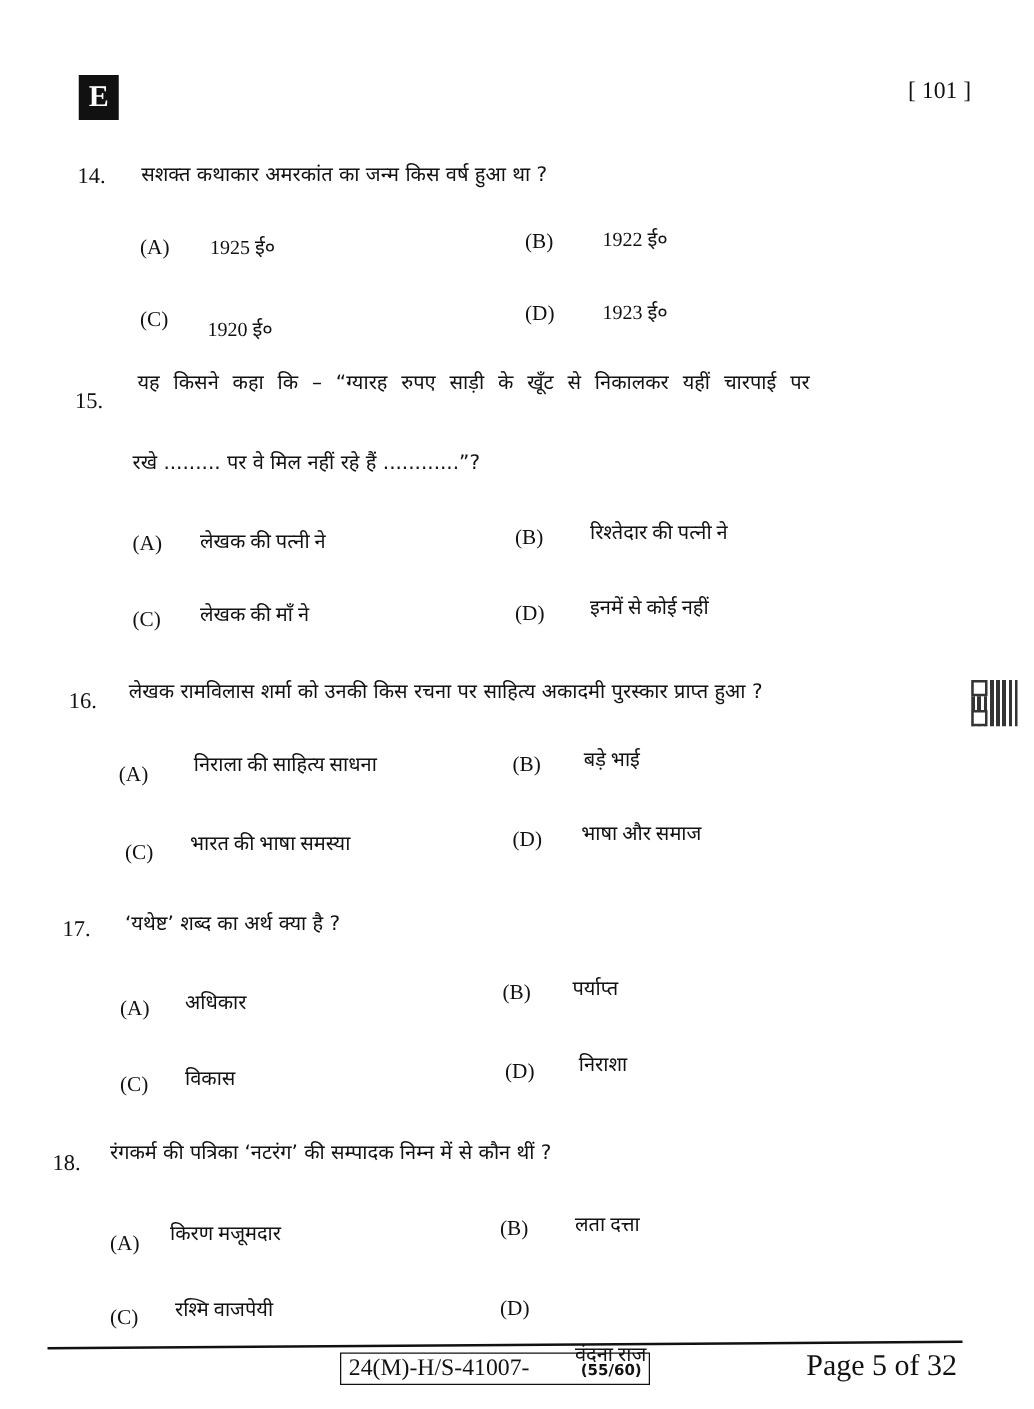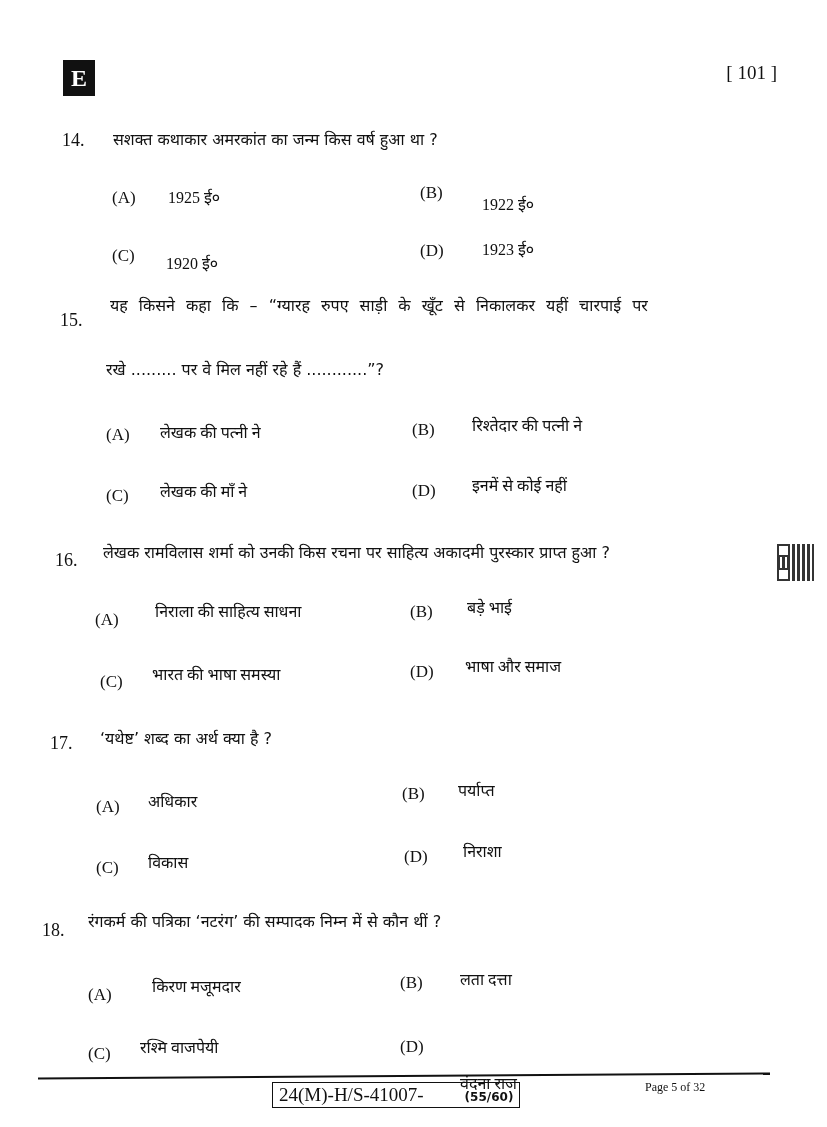--- a/index.html
+++ b/index.html
@@ -18,34 +18,34 @@
         background:
           repeating-linear-gradient(90deg,#111 0 3px,#fff 3px 5px),
           #fff; opacity:.85; }
   .qr::before, .qr::after { content:""; position:absolute; width:9px; height:9px; border:2px solid #111; background:#fff; }
   .qr::before { left:0; top:0; }
   .qr::after { left:0; bottom:0; }
   .rule { left:38px; top:1075px; width:732px; height:2px; background:#111; transform:rotate(-0.4deg); }
   .footer-code { left:272px; top:1082px; border:1.5px solid #111; padding:1px 6px;
                  font-family:"Liberation Serif", serif; font-size:19px; }
   .footer-code small { font-size:12px; font-weight:bold; font-family:"DejaVu Sans", sans-serif;margin-left:41px; }
-  .page { left:645px; top:1080px; font-family:"Liberation Serif", serif; font-size:12px;text-align:right; }
+  .page { left:645px; top:1080px; font-family:"Liberation Serif", serif; font-size:24px;text-align:right; }
 </style>
 </head>
 <body>
 
 <div class="abs badge">E</div>
 <div class="abs code">[ 101 ]</div>
 
 <div class="abs qnum" style="left:62px;top:130px">14.</div>
 <div class="abs qtext" style="left:113px;top:128px">सशक्त कथाकार अमरकांत का जन्म किस वर्ष हुआ था ?</div>
 <div class="abs opt-label" style="left:112px;top:188px">(A)</div>
 <div class="abs opt-text" style="left:168px;top:186px">1925 ई०</div>
 <div class="abs opt-label" style="left:420px;top:183px">(B)</div>
-<div class="abs opt-text" style="left:482px;top:193px">1922 ई०</div>
+<div class="abs opt-text" style="left:482px;top:180px">1922 ई०</div>
 <div class="abs opt-label" style="left:112px;top:246px">(C)</div>
 <div class="abs opt-text" style="left:166px;top:252px">1920 ई०</div>
 <div class="abs opt-label" style="left:420px;top:241px">(D)</div>
 <div class="abs opt-text" style="left:482px;top:238px">1923 ई०</div>
 
 <div class="abs qnum" style="left:60px;top:310px">15.</div>
 <div class="abs qtext" style="left:110px;top:294px;word-spacing:6px">यह किसने कहा कि – “ग्यारह रुपए साड़ी के खूँट से निकालकर यहीं चारपाई पर</div>
 <div class="abs qtext" style="left:106px;top:358px">रखे ......... पर वे मिल नहीं रहे हैं ............”?</div>
 <div class="abs opt-label" style="left:106px;top:425px">(A)</div>
 <div class="abs opt-text" style="left:160px;top:421px">लेखक की पत्नी ने</div>
@@ -75,21 +75,21 @@
 <div class="abs opt-label" style="left:402px;top:784px">(B)</div>
 <div class="abs opt-text" style="left:458px;top:779px">पर्याप्त</div>
 <div class="abs opt-label" style="left:96px;top:858px">(C)</div>
 <div class="abs opt-text" style="left:148px;top:851px">विकास</div>
 <div class="abs opt-label" style="left:404px;top:847px">(D)</div>
 <div class="abs opt-text" style="left:463px;top:840px">निराशा</div>
 
 <div class="abs qnum" style="left:42px;top:920px">18.</div>
 <div class="abs qtext" style="left:88px;top:910px">रंगकर्म की पत्रिका ‘नटरंग’ की सम्पादक निम्न में से कौन थीं ?</div>
 <div class="abs opt-label" style="left:88px;top:985px">(A)</div>
-<div class="abs opt-text" style="left:152px;top:975px">किरण मजूमदार</div>
+<div class="abs opt-text" style="left:136px;top:975px">किरण मजूमदार</div>
 <div class="abs opt-label" style="left:400px;top:973px">(B)</div>
 <div class="abs opt-text" style="left:460px;top:968px">लता दत्ता</div>
 <div class="abs opt-label" style="left:88px;top:1044px">(C)</div>
 <div class="abs opt-text" style="left:140px;top:1036px">रश्मि वाजपेयी</div>
 <div class="abs opt-label" style="left:400px;top:1037px">(D)</div>
 <div class="abs opt-text" style="left:460px;top:1072px">वंदना राज</div>
 
 <div class="abs rule"></div>
 <div class="abs footer-code"><span>24(M)-H/S-41007-</span><small>(55/60)</small></div>
 <div class="abs page">Page 5 of 32</div>

